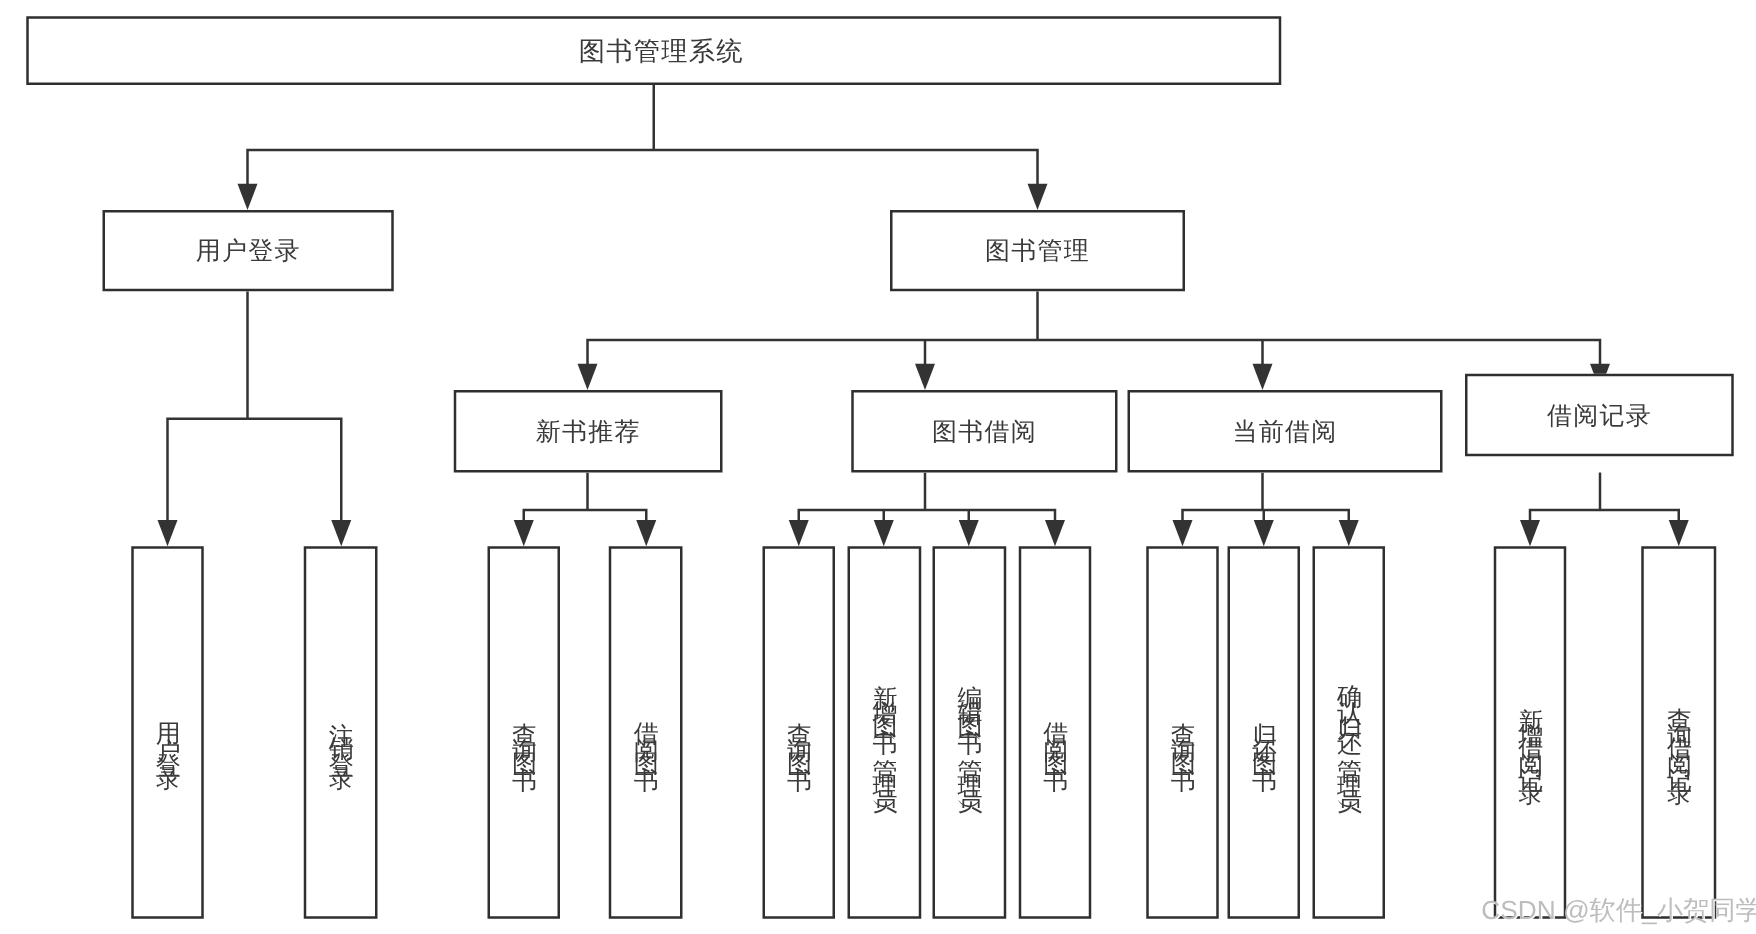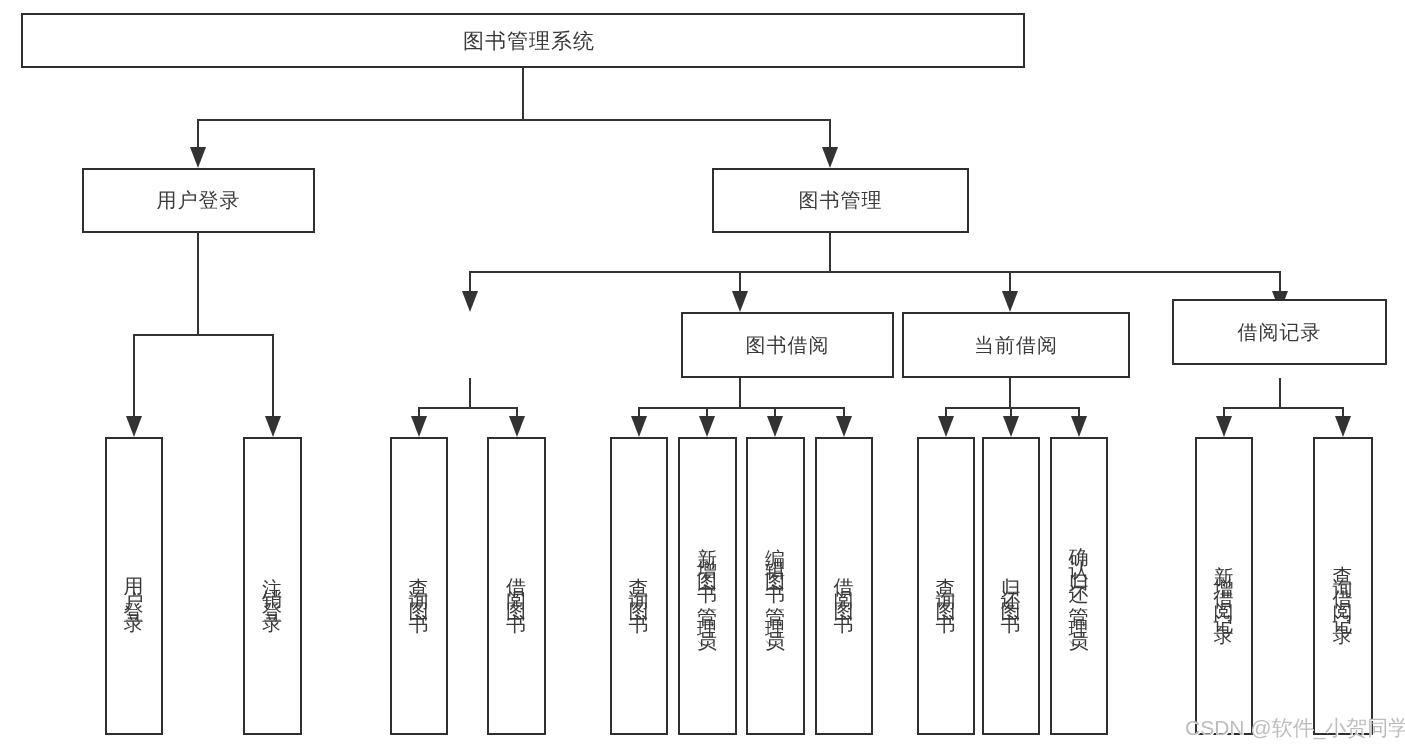--- a/index.html
+++ b/index.html
@@ -103,28 +103,31 @@
     </g>
   </svg>
 
   <div class="box h-box root-box" style="left:21px; top:13px; width:1004px; height:55px;padding-left:12px;">
     <span>图书管理系统</span>
   </div>
 
   <div class="box h-box" style="left:82px; top:168px; width:233px; height:65px;">
     <span>用户登录</span>
   </div>
-  <div class="box h-box" style="left:712px; top:168px; width:257px; height:65px;">
+  <div class="box h-box" style="left:712px; top:168px; width:236px; height:65px;">
     <span>图书管理</span>
   </div>
 
+  <div class="box h-box" style="left:363px; top:312px; width:215px; height:66px;">
+    <span>新书推荐</span>
+  </div>
   <div class="box h-box" style="left:633px; top:312px; width:213px; height:66px;margin-left:48px;">
     <span>图书借阅</span>
   </div>
-  <div class="box h-box" style="left:902px; top:312px; width:228px; height:66px;">
+  <div class="box h-box" style="left:902px; top:312px; width:252px; height:66px;">
     <span>当前借阅</span>
   </div>
   <div class="box h-box" style="left:1172px; top:299px; width:215px; height:66px;">
     <span>借阅记录</span>
   </div>
 
   <div class="box v-box" style="left:105px; top:437px; width:58px; height:298px;">
     <span class="v-label">用户登录</span>
   </div>
   <div class="box v-box" style="left:243px; top:437px; width:59px; height:298px;">

